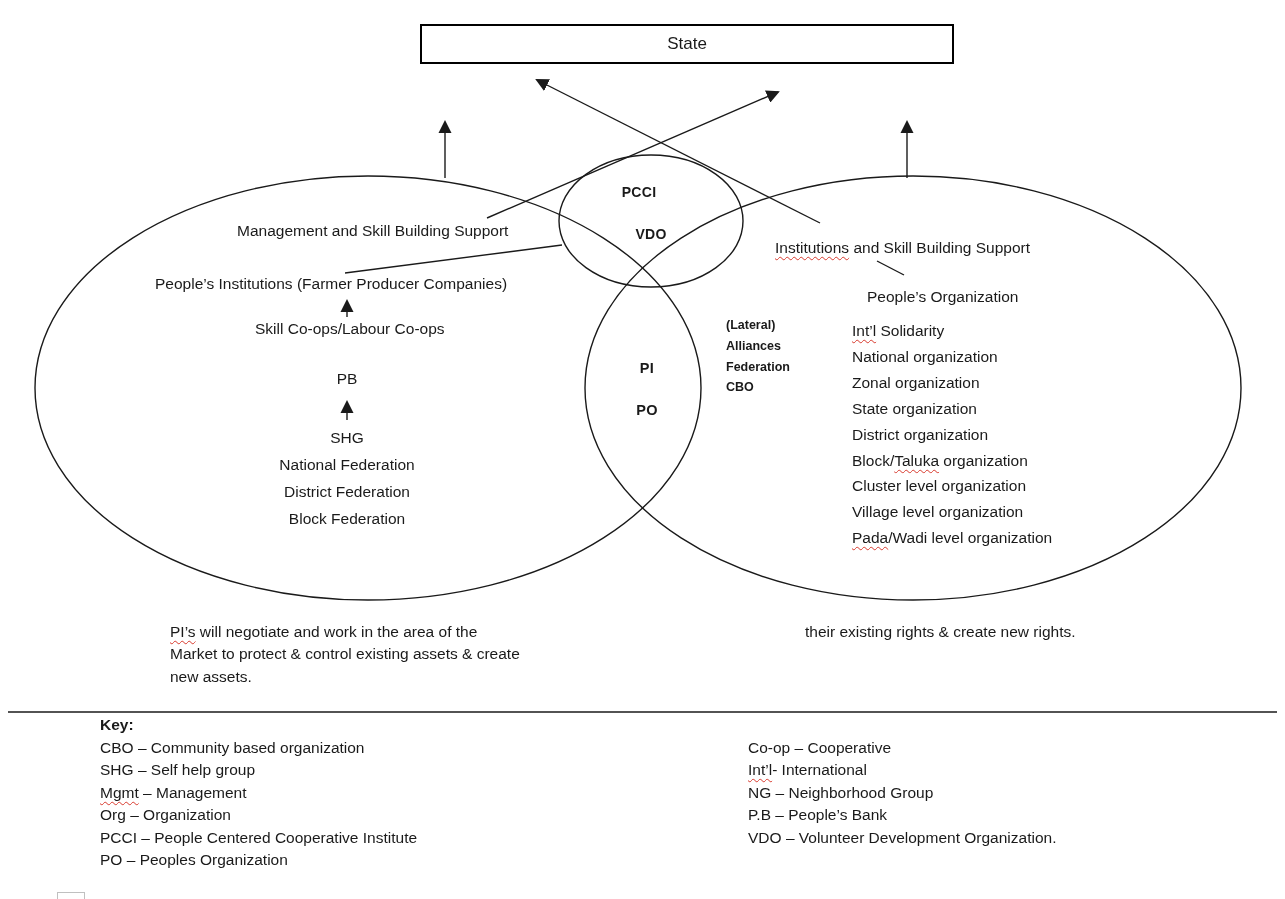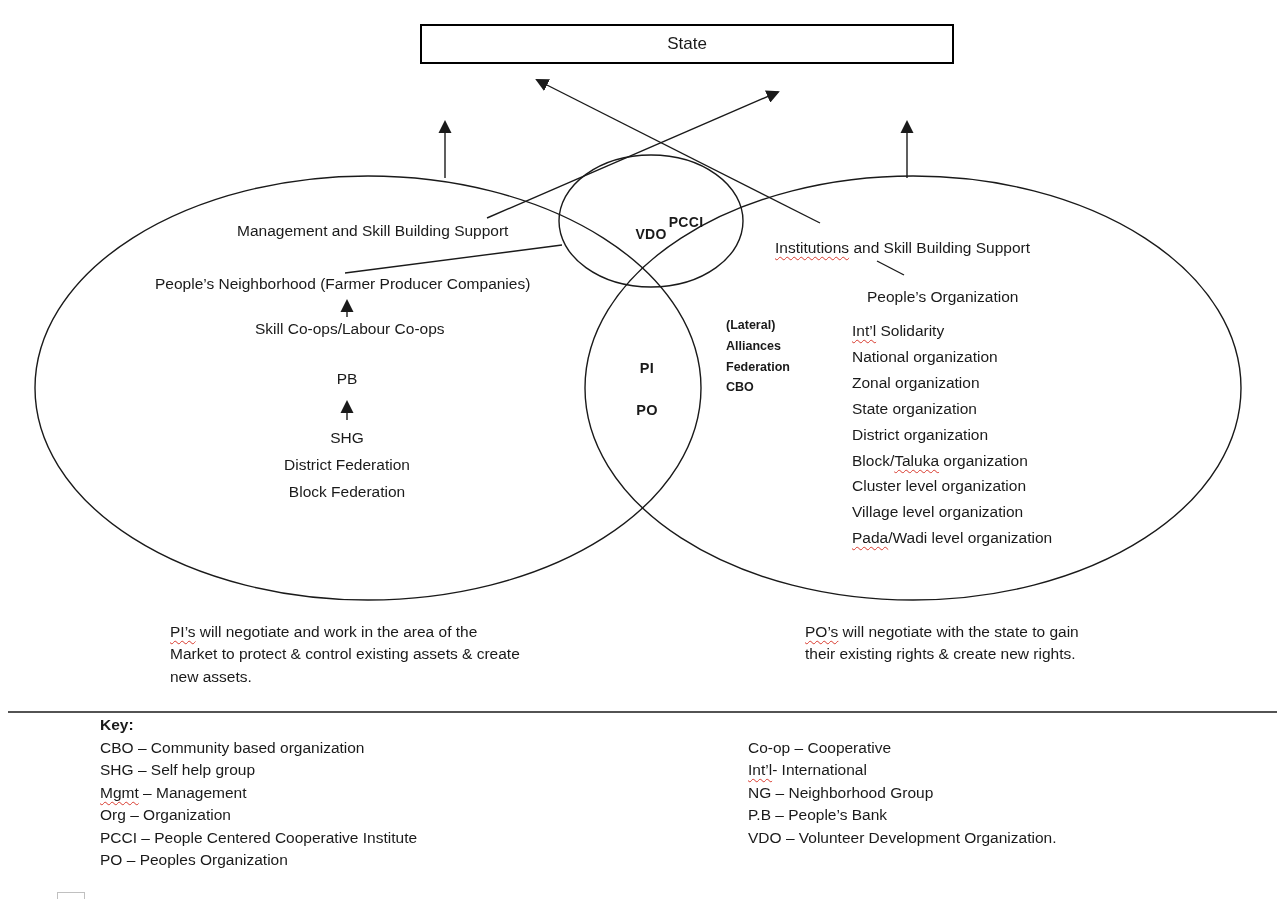--- a/index.html
+++ b/index.html
@@ -65,39 +65,40 @@
     <line x1="445" y1="178" x2="445" y2="122" marker-end="url(#arrow)"></line>
     <line x1="907" y1="178" x2="907" y2="122" marker-end="url(#arrow)"></line>
     <line x1="347" y1="317" x2="347" y2="301" marker-end="url(#arrow)"></line>
     <line x1="347" y1="420" x2="347" y2="402" marker-end="url(#arrow)"></line>
     <line x1="562" y1="245" x2="345" y2="273"></line>
     <line x1="877" y1="261" x2="904" y2="275"></line>
     <line x1="8" y1="712" x2="1277" y2="712" stroke-width="1.5"></line>
   </g>
 </svg>
 
-<div class="abs circle-txt center" style="left:636px;top:184px;width:100px;margin-top:30px;">PCCI</div>
+<div class="abs circle-txt center" style="left:589px;top:184px;width:100px;">PCCI</div>
 <div class="abs circle-txt center" style="left:601px;top:226px;width:100px;">VDO</div>
 
 <div class="abs circle-txt center" style="left:597px;top:360px;width:100px;font-size:14.5px;">PI</div>
 <div class="abs circle-txt center" style="left:597px;top:402px;width:100px;font-size:14.5px;">PO</div>
 
 <div id="lateral-block" class="abs" style="left:726px;top:315px;">
     <div>(Lateral)</div>
     <div>Alliances</div>
     <div>Federation</div>
     <div>CBO</div>
   </div>
 
 <div class="abs label" style="left:237px;top:221px;">Management and Skill Building Support</div>
-<div class="abs label" style="left:155px;top:274px;">People’s Neighborhood (Farmer Producer Companies)</div>
+<div class="abs label" style="left:155px;top:274px;">People’s Institutions (Farmer Producer Companies)</div>
 <div class="abs label" style="left:255px;top:319px;">Skill Co-ops/Labour Co-ops</div>
 <div class="abs label center" style="left:301px;top:369px;width:92px;">PB</div>
 <div id="left-stack" class="abs label center" style="left:197px;top:424px;width:300px;">
     <div>SHG</div>
+    <div>National Federation</div>
     <div>District Federation</div>
     <div>Block Federation</div>
   </div>
 
 <div class="abs label" style="left:775px;top:238px;">
     <div><span class="sq">Institutions</span><span> and Skill Building Support</span></div>
   </div>
 <div class="abs label" style="left:867px;top:287px;">People’s Organization</div>
 <div id="right-org-list" class="abs label" style="left:852px;top:318px;">
     <div><span class="sq">Int’l</span><span> Solidarity</span></div>
@@ -110,21 +111,20 @@
     <div>Village level organization</div>
     <div><span class="sq">Pada</span><span>/Wadi level organization</span></div>
   </div>
 
 <div class="abs label para" style="left:170px;top:621px;">
     <div><span class="sq">PI’s</span><span> will negotiate and work in the area of the</span></div>
     <div>Market to protect &amp; control existing assets &amp; create</div>
     <div>new assets.</div>
   </div>
 <div class="abs label para" style="left:805px;top:621px;">
-    <div><span class="sq">PO’s</span><span> will negotiate with the state to gain</span></div>
     <div>their existing rights &amp; create new rights.</div>
   </div>
 
 <div class="abs label bold" style="left:100px;top:715px;">Key:</div>
 <div class="abs label keylist" style="left:100px;top:737px;">
     <div>CBO – Community based organization</div>
     <div>SHG – Self help group</div>
     <div><span class="sq">Mgmt</span><span> – Management</span></div>
     <div>Org – Organization</div>
     <div>PCCI – People Centered Cooperative Institute</div>

